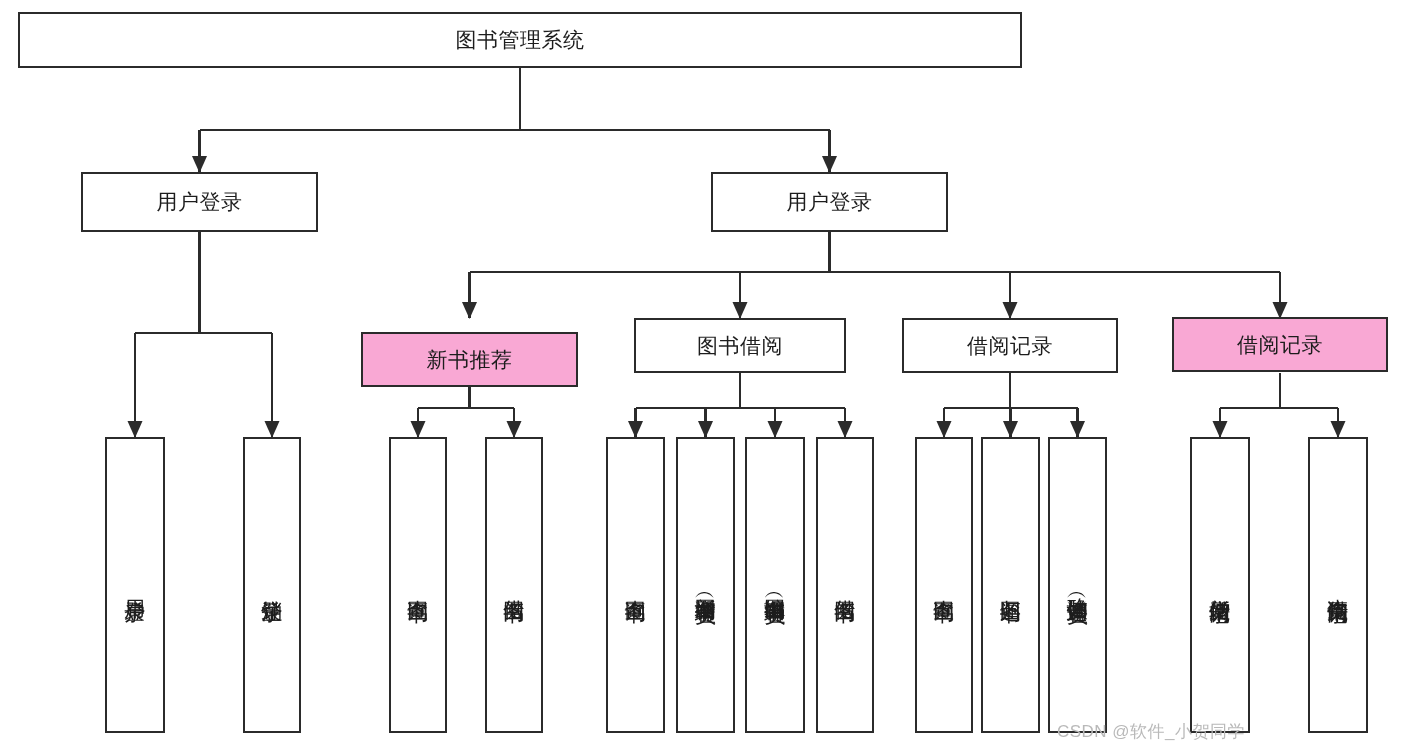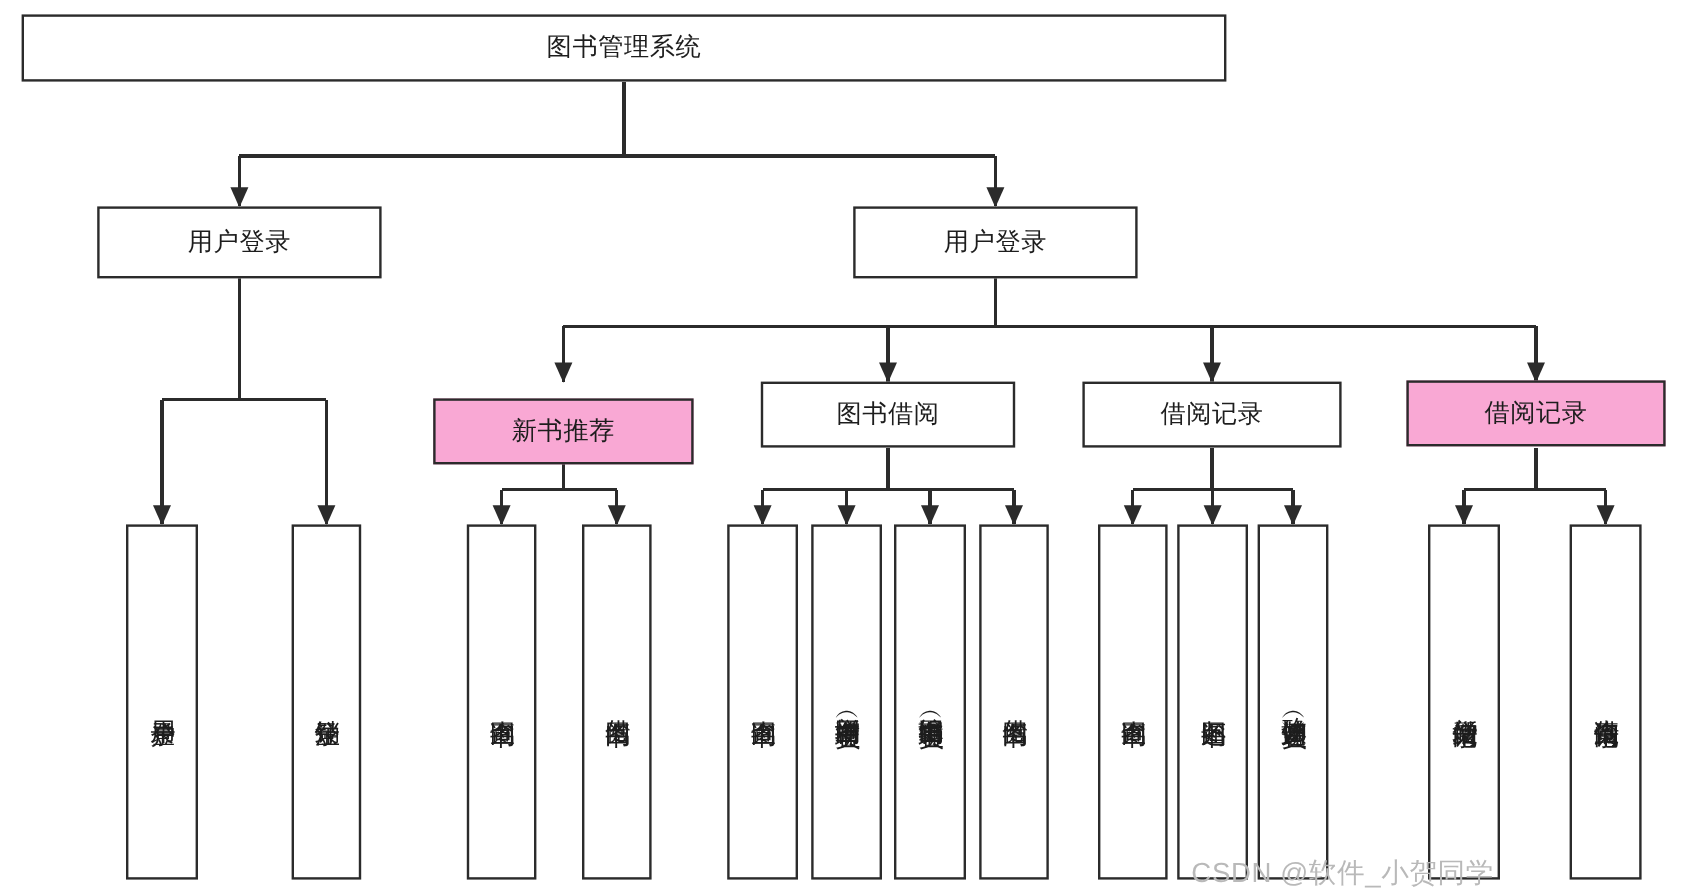--- a/index.html
+++ b/index.html
@@ -51,21 +51,21 @@
     text-orientation: upright;
     line-height: 1.32;
     letter-spacing: 1px;
     white-space: nowrap;
     text-align: center;
   }
   #watermark {
     position: absolute;
     right: 8px;
     bottom: 4px;
-    font-size: 23px;
+    font-size: 17px;
     color: #b9b9b9;
     white-space: nowrap;
     letter-spacing: 0.5px;
     pointer-events: none;
   }
 </style>
 </head>
 <body>
 
 <div id="diagram-root">

